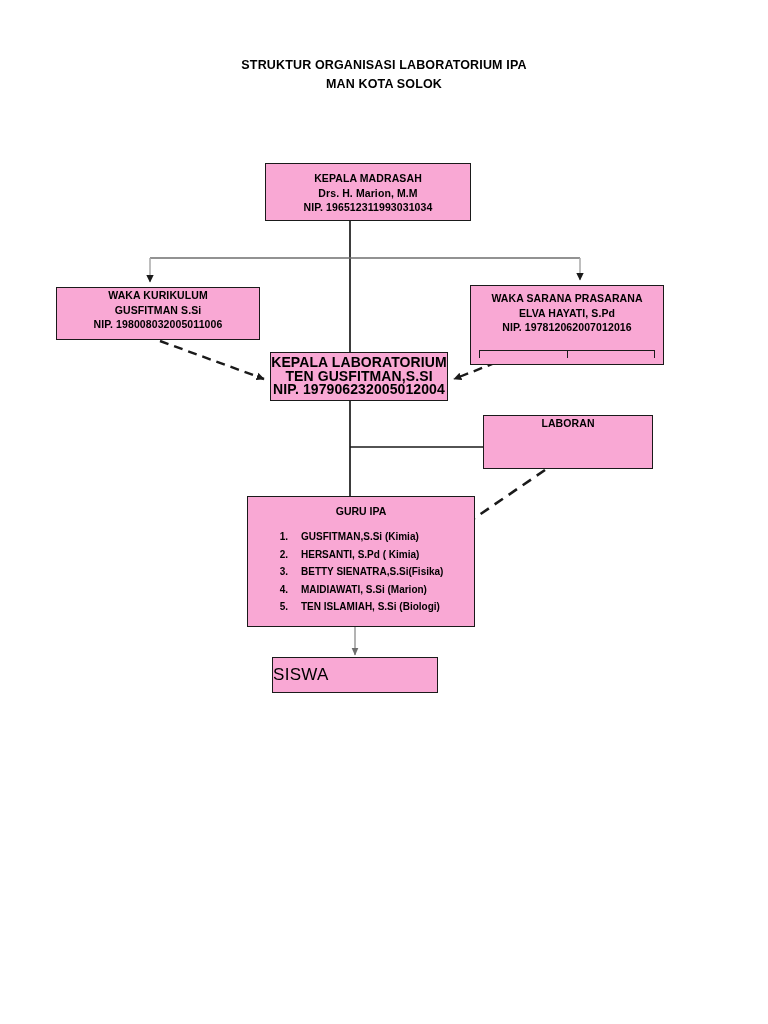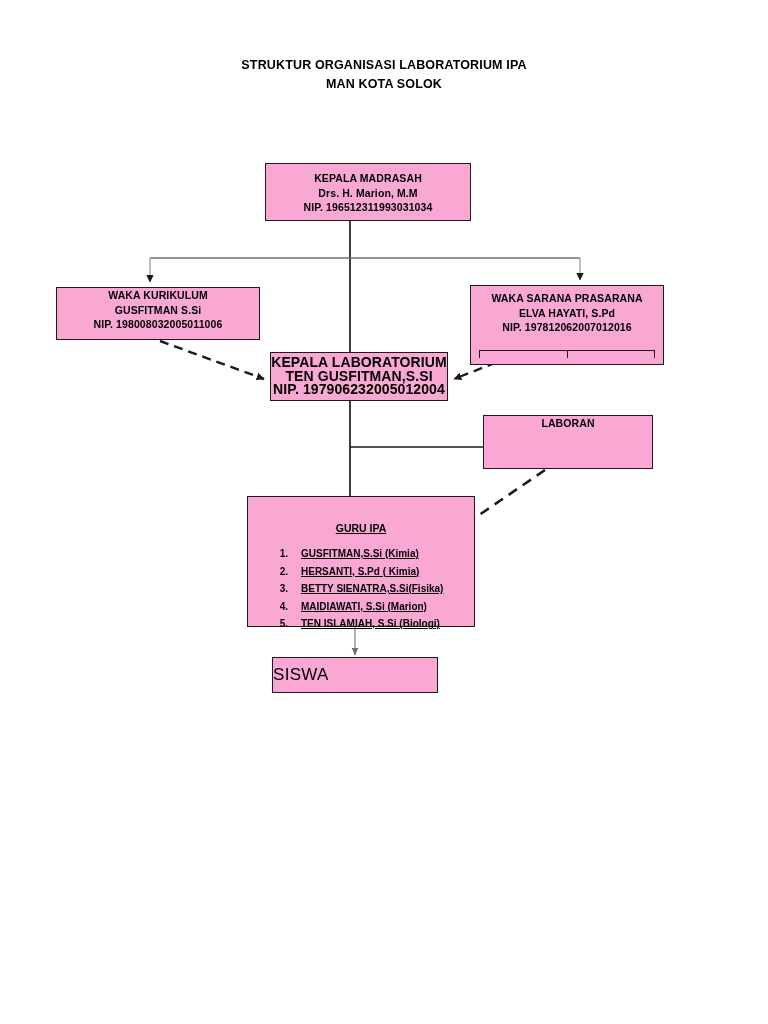--- a/index.html
+++ b/index.html
@@ -109,23 +109,22 @@
   #node-kepala-lab .ln { font-size: 14px; line-height: 13.6px; }
 
   
   #node-laboran {
     left: 483px; top: 415px; width: 170px; height: 54px;
   }
 
   
   #node-guru-ipa {
     left: 247px; top: 496px; width: 228px; height: 131px;
-    padding-top: 24px;
+    padding-top: 7px;
     text-align: left;
-    text-decoration: underline;
   }
   #node-guru-ipa .head {
     display: block;
     text-align: center;
     font-size: 10.5px;
     font-weight: bold;
     line-height: 14px;
     margin-bottom: 10px;
   }
   .guru-list {

